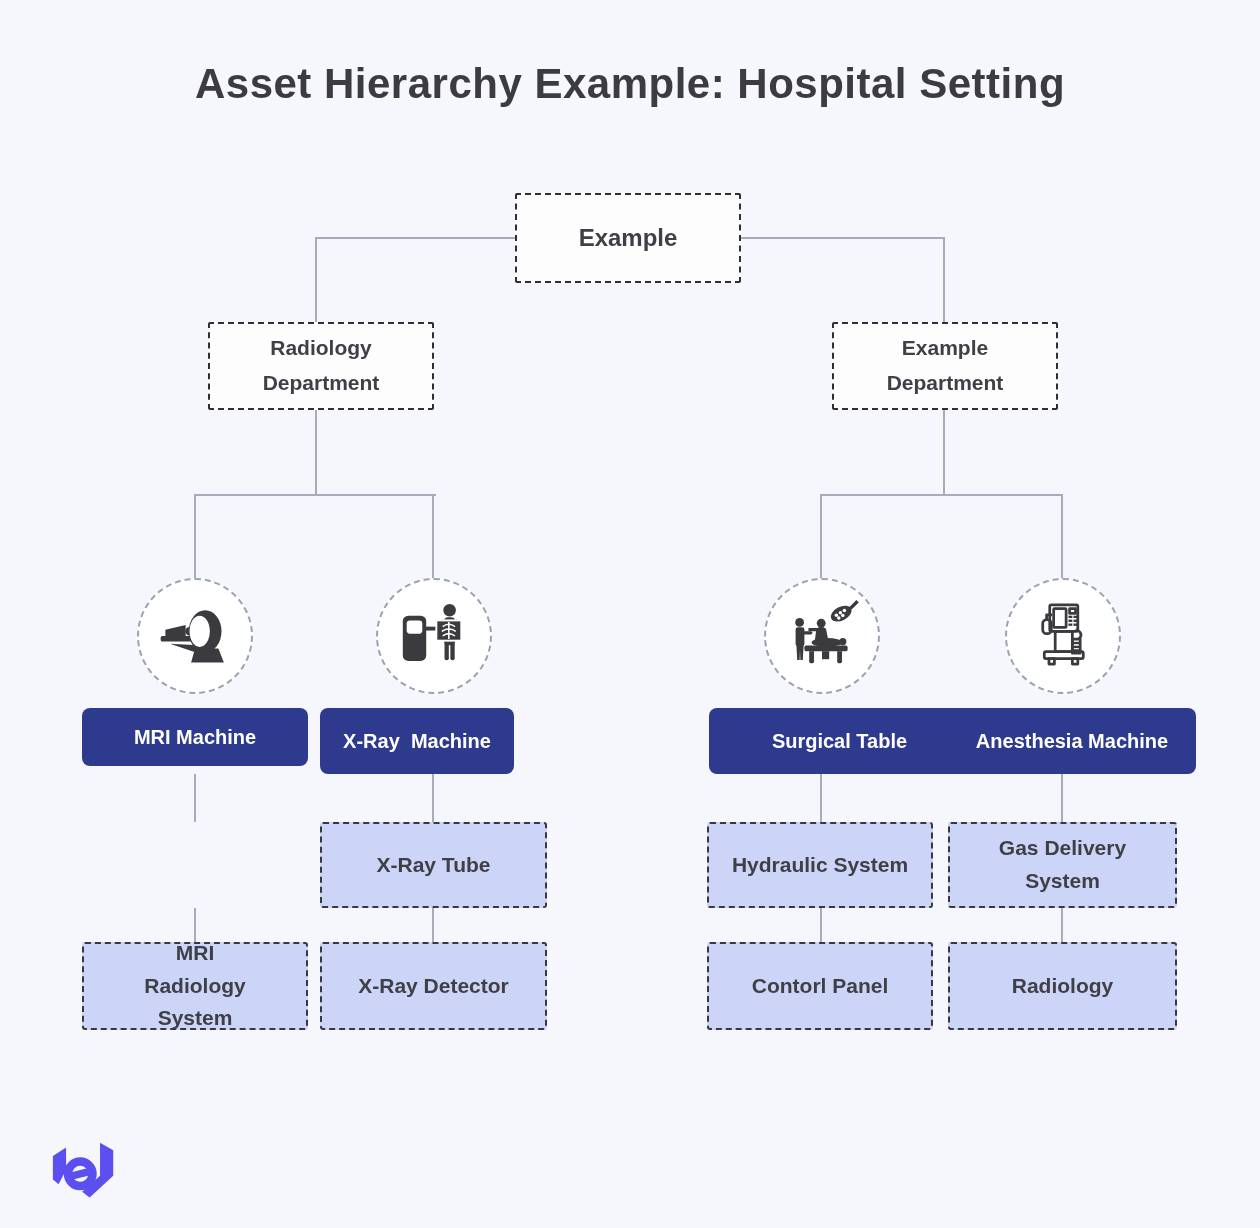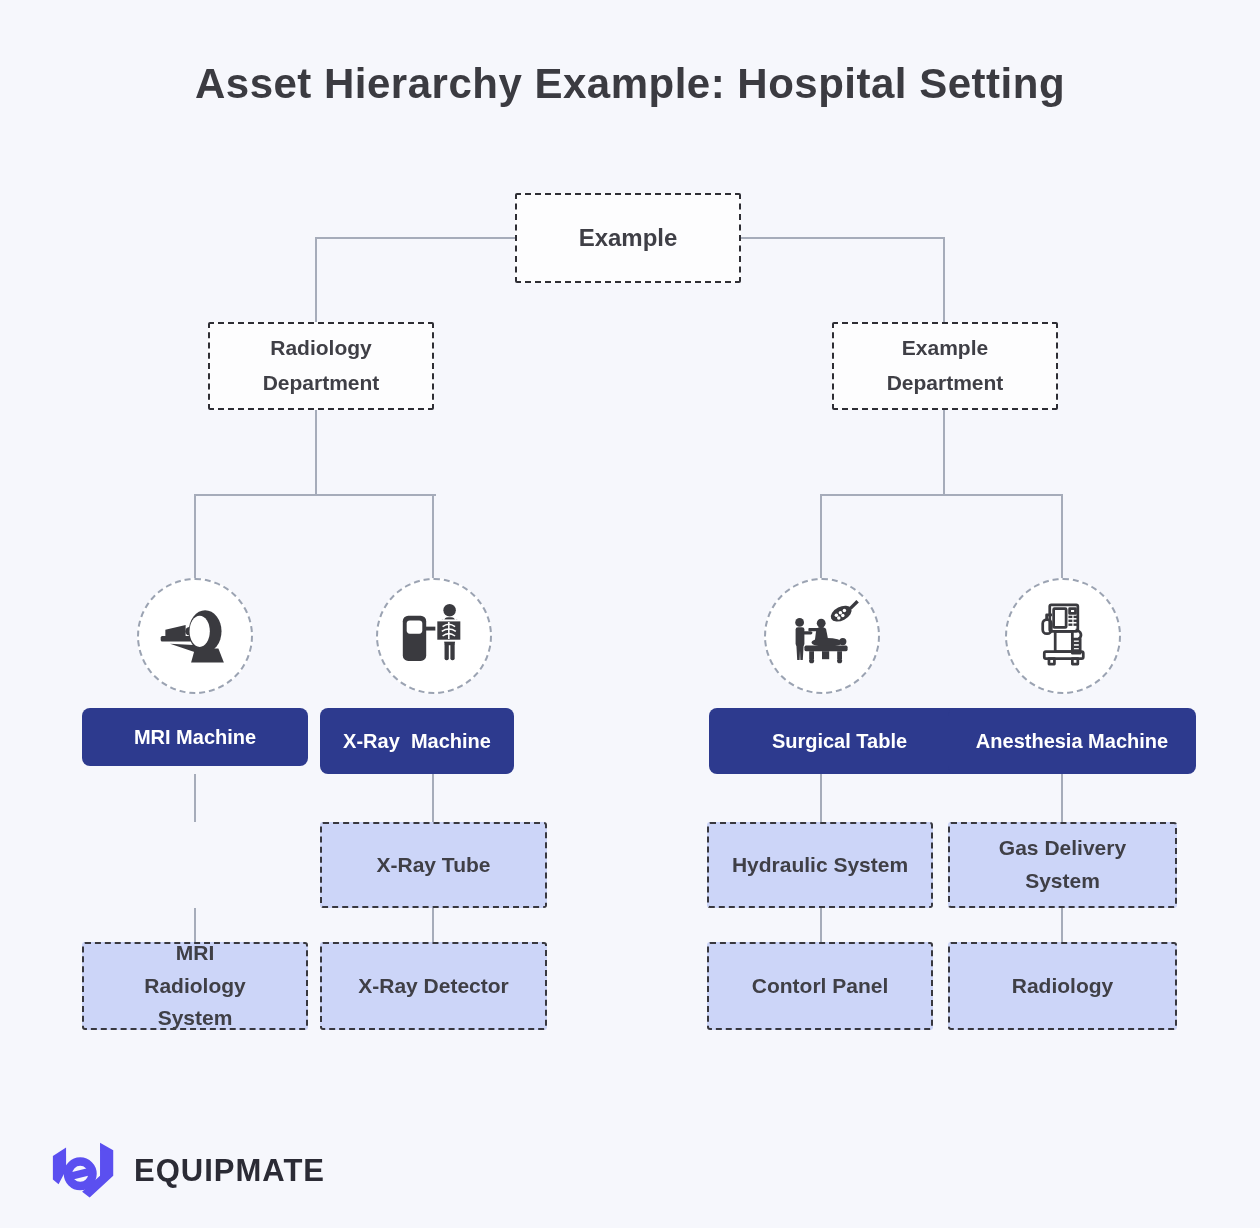--- a/index.html
+++ b/index.html
@@ -290,16 +290,15 @@
     <svg width="72" height="66" viewBox="0 0 76 70">
       <g fill="#5b4ff0">
         <polygon points="5,19 19,10 19,34 11,49 5,44"></polygon>
         <polygon points="55,5 69,13 69,40 44,63 36,57 55,40"></polygon>
       </g>
       <g stroke="#5b4ff0" fill="none">
         <circle cx="34" cy="38" r="13" stroke-width="9"></circle>
       </g>
       <rect x="23" y="34" width="23" height="8" fill="#5b4ff0" transform="rotate(-14 34 38)"></rect>
     </svg>
-    <span class="brand-name">EQUIPMATE</span>
   </div>
 
 </div>
 
 </body></html>

